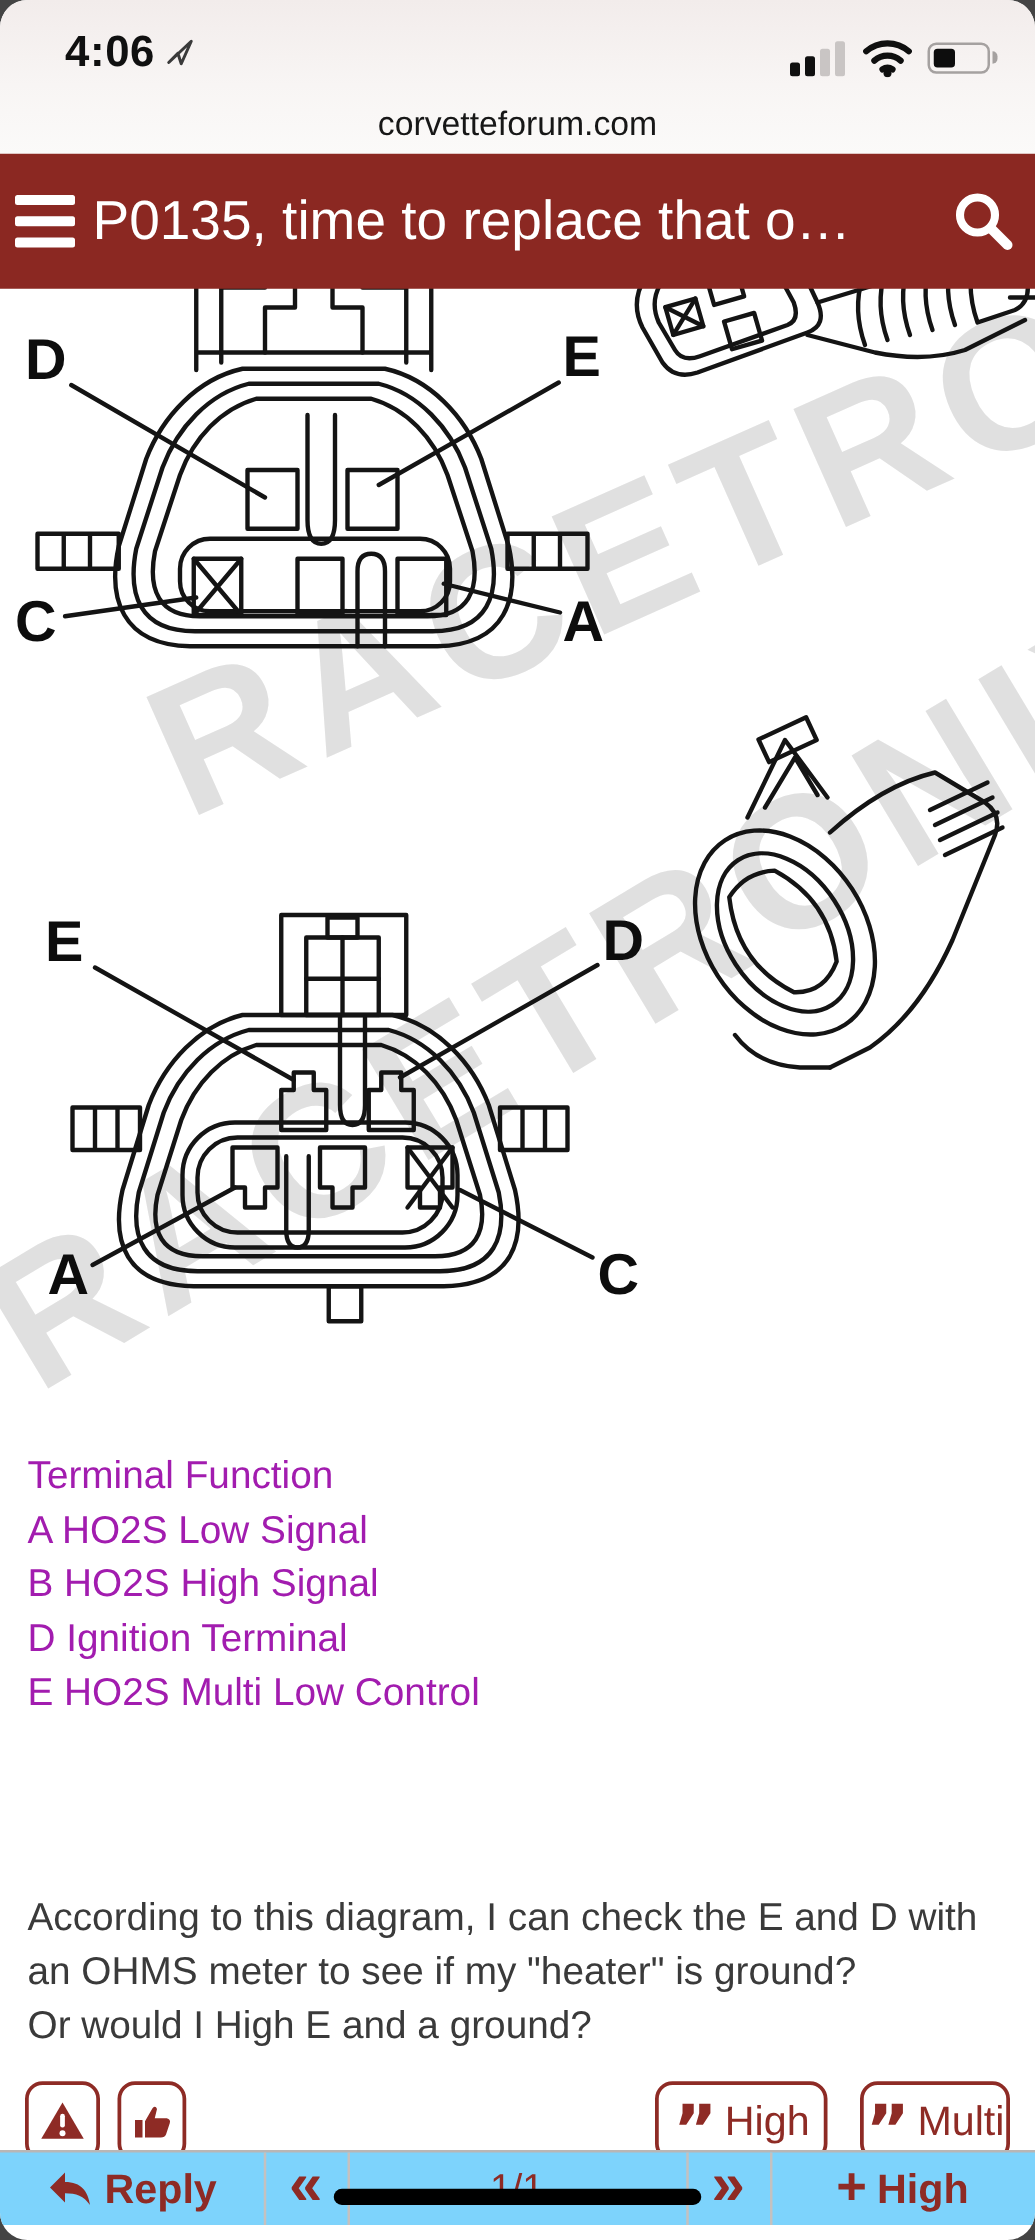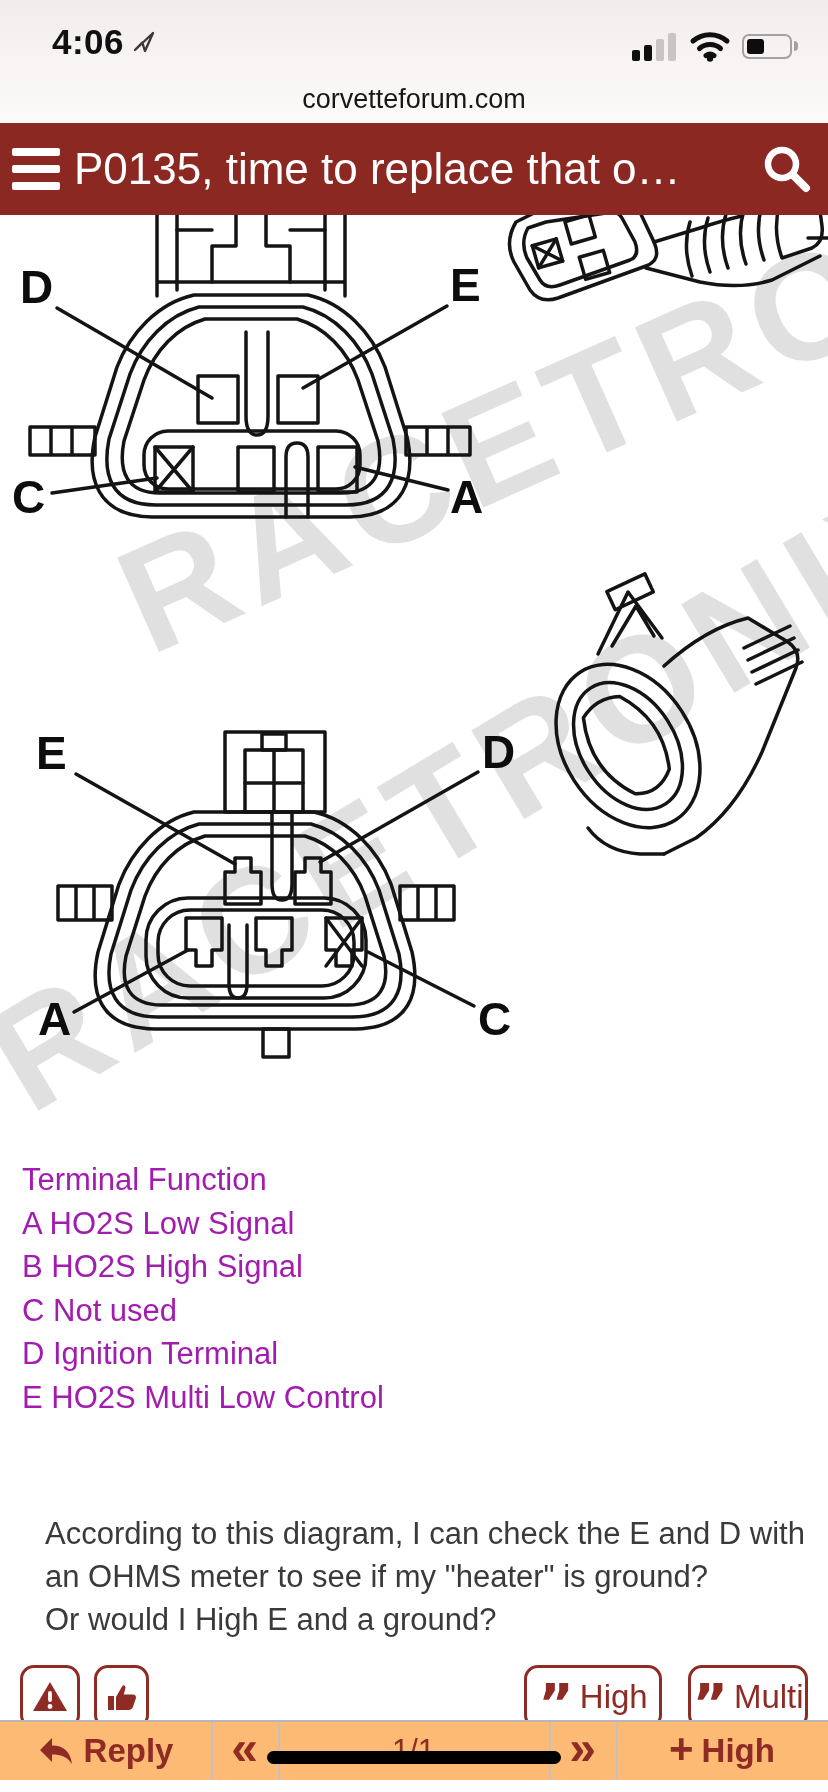--- a/index.html
+++ b/index.html
@@ -1,63 +1,64 @@
 <!DOCTYPE html>
 <html><head>
 <meta charset="utf-8">
 <style>
   html,body { margin:0; padding:0; background:#444; }
   .screen {
     position:relative; width:828px; height:1792px; margin:0 auto;
     background:#ffffff; overflow:hidden;
     font-family:"Liberation Sans", sans-serif;
+    border-radius:22px;
     -webkit-font-smoothing:antialiased;
   }
   
   .status-area { position:absolute; top:0; left:0; right:0; height:123px;
     background:linear-gradient(180deg,#f2eceb 0%, #f8f5f4 55%, #fbfaf9 100%); }
   .time { position:absolute; left:52px; top:22px; font-size:35px; font-weight:700;
     color:#101010; display:flex; align-items:center; gap:8px; letter-spacing:0.5px;}
   .status-icons { position:absolute; right:30px; top:30px; display:flex; align-items:center; gap:11px; }
   .battery { position:relative; width:50px; height:25px; border:2.5px solid #a5a1a0; border-radius:7px; box-sizing:border-box; }
   .battery .level { position:absolute; left:3px; top:3px; bottom:3px; width:17px; background:#0d0d0d; border-radius:3px; }
   .battery-nub { width:4px; height:10px; background:#a5a1a0; border-radius:0 4px 4px 0; margin-left:2px; }
   .site-label { position:absolute; top:84px; left:0; width:100%; text-align:center;
     font-size:27px; color:#171717; }
   
-  .app-header { position:absolute; top:123px; left:0; right:0; height:92px; background:#8b2822; z-index:5; }
+  .app-header { position:absolute; top:123px; left:0; right:0; height:108px; background:#8b2822; z-index:5; }
   .menu-button { position:absolute; left:12px; top:0; height:100%; width:62px;
     background:none; border:none; cursor:pointer; display:flex; flex-direction:column;
     justify-content:center; gap:9px; padding:0; }
   .menu-button span { display:block; width:48px; height:8px; background:#fff; border-radius:2px; }
   .header-title { position:absolute; left:74px; top:0; height:100%; width:612px;
     display:flex; align-items:center; font-size:44px; color:#ffffff; white-space:nowrap; overflow:hidden; }
   .search-button { position:absolute; right:8px; top:0; height:100%; width:66px;
     background:none; border:none; cursor:pointer; display:flex; align-items:center; justify-content:center; }
   
   .diagram { position:absolute; top:186px; left:0; width:828px; height:950px; }
   
   .terminal-list { position:absolute; left:22px; top:1158px; font-size:31px;
     line-height:43.5px; color:#a21caf; }
   .post-text { position:absolute; left:22px; top:1512px; font-size:31px;
-    line-height:43px; color:#3a3a3a;margin-left:23px; }
+    line-height:43px; color:#3a3a3a; }
   
   .action-btn { position:absolute; top:1665px; height:64px; background:#fff;
     border:3.5px solid #8e2b25; border-radius:14px; box-sizing:border-box;
     color:#8e2b25; display:flex; align-items:center; justify-content:center;
     gap:9px; font-size:33px; cursor:pointer; padding:0; }
   #btn-report { left:20px;  width:60px; }
   #btn-like   { left:94px;  width:55px; }
   #btn-quote  { left:524px; width:138px; }
   #btn-multi  { left:688px; width:120px; }
   .qmark { font-family:"DejaVu Sans", sans-serif; font-weight:bold; font-size:54px;
     line-height:0; letter-spacing:-3px; transform:translateY(7px); }
   
   .bottom-toolbar { position:absolute; left:0; right:0; top:1720px; height:60px;
-    background:#fdba74; border-top:2px solid #b9b6b5; box-sizing:border-box;
+    background:#7dd3fc; border-top:2px solid #b9b6b5; box-sizing:border-box;
     color:#8e2b25; z-index:6; }
   .tb-cell { position:absolute; top:0; height:100%; display:flex; align-items:center;
     justify-content:center; cursor:pointer; }
   .tb-reply { left:0; width:211px; gap:10px; font-weight:bold; font-size:33px; }
   .tb-prev  { left:211px; width:67px; font-size:48px; font-weight:bold; padding-bottom:8px; box-sizing:border-box;}
   .tb-pager { left:278px; width:271px; font-size:31px; }
   .tb-next  { left:549px; width:67px; font-size:48px; font-weight:bold; padding-bottom:8px; box-sizing:border-box;}
   .tb-more  { left:616px; width:212px; gap:8px; font-weight:bold; font-size:33px; }
   .tb-plus  { font-size:42px; font-weight:bold; transform:translateY(-2px); }
   .tb-divider { position:absolute; top:0; bottom:0; width:2px; background:#c4c1c0; }
@@ -226,21 +227,20 @@
         <text x="38" y="849">A</text>
         <text x="478" y="849">C</text>
       </g>
     </svg>
   </div>
 
   <div class="terminal-list">
     <div>Terminal Function</div>
     <div>A HO2S Low Signal</div>
     <div>B HO2S High Signal</div>
-    <div>C Not used</div>
     <div>D Ignition Terminal</div>
     <div>E HO2S Multi Low Control</div>
   </div>
 
   <div class="post-text">
     <div>According to this diagram, I can check the E and D with</div>
     <div>an OHMS meter to see if my "heater" is ground?</div>
     <div>Or would I High E and a ground?</div>
   </div>
 

